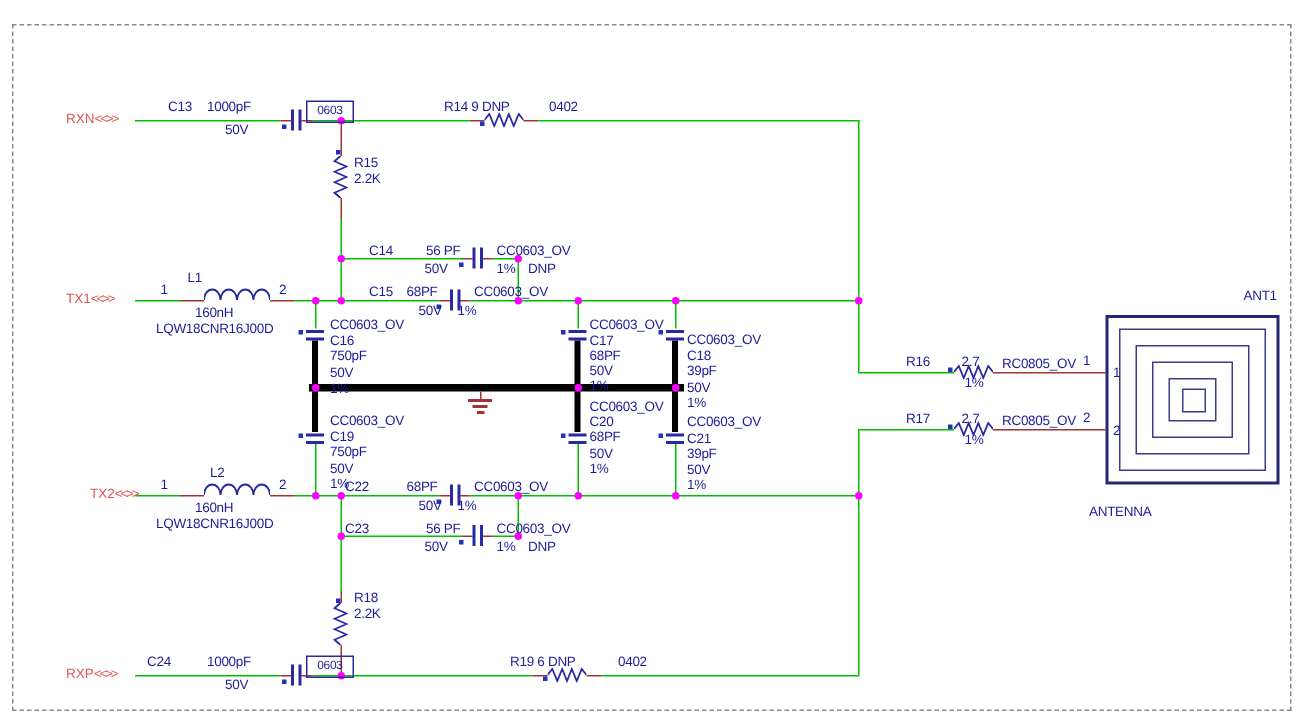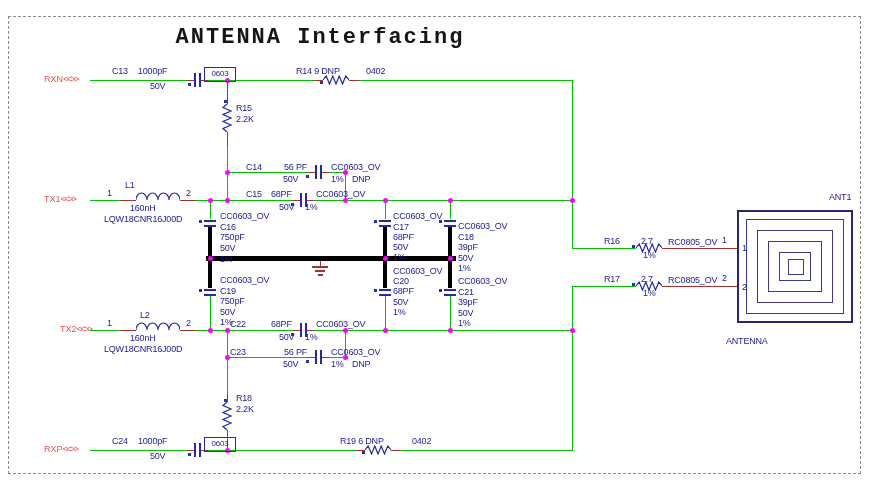--- a/index.html
+++ b/index.html
@@ -24,21 +24,20 @@
   .fpbox{position:absolute;width:30px;height:13px;border:1px solid #2929a3;color:#1c1c99;
          font-size:8px;line-height:12px;text-align:center;letter-spacing:-0.2px;}
   .ant{position:absolute;left:737px;top:210px;width:116px;height:113px;}
   .ant .sq{position:absolute;border:1px solid #3c3c85;}
 </style>
 </head>
 <body>
 
 <div id="page">
   <div id="border"></div>
-  <div class="title">ANTENNA Interfacing</div>
 
   <div class="g gh" style="left:90px;top:80px;width:97px"></div>
   <div class="g gh" style="left:208px;top:80px;width:105px"></div>
   <div class="g gh" style="left:359px;top:80px;width:214px"></div>
   <div class="g gh" style="left:228px;top:172px;width:80px"></div>
   <div class="g gh" style="left:329px;top:172px;width:17px"></div>
   <div class="g gh" style="left:90px;top:200px;width:30px"></div>
   <div class="g gh" style="left:196px;top:200px;width:97px"></div>
   <div class="g gh" style="left:313px;top:200px;width:260px"></div>
   <div class="g gh" style="left:572px;top:248px;width:64px"></div>
@@ -279,21 +278,21 @@
   <span class="t" style="left:140px;top:310px">L2</span>
   <span class="t" style="left:107px;top:318px">1</span>
   <span class="t" style="left:186px;top:318px">2</span>
   <span class="t" style="left:130px;top:333px">160nH</span>
   <span class="t" style="left:104px;top:344px">LQW18CNR16J00D</span>
 
   <span class="t" style="left:236px;top:393px">R18</span>
   <span class="t" style="left:236px;top:404px">2.2K</span>
   <span class="t" style="left:340px;top:436px">R19 6 DNP</span>
   <span class="t" style="left:412px;top:436px">0402</span>
-  <span class="t" style="left:112px;top:436px">C24</span>
+  <span class="t" style="left:98px;top:436px">C24</span>
   <span class="t" style="left:138px;top:436px">1000pF</span>
   <span class="t" style="left:150px;top:451px">50V</span>
   <span class="fpbox" style="left:204px;top:437px">0603</span>
 
   <span class="t" style="left:604px;top:236px">R16</span>
   <span class="t" style="left:641px;top:236px">2.7</span>
   <span class="t" style="left:643px;top:250px">1%</span>
   <span class="t" style="left:668px;top:237px">RC0805_OV</span>
   <span class="t" style="left:722px;top:235px">1</span>
   <span class="t" style="left:604px;top:274px">R17</span>

